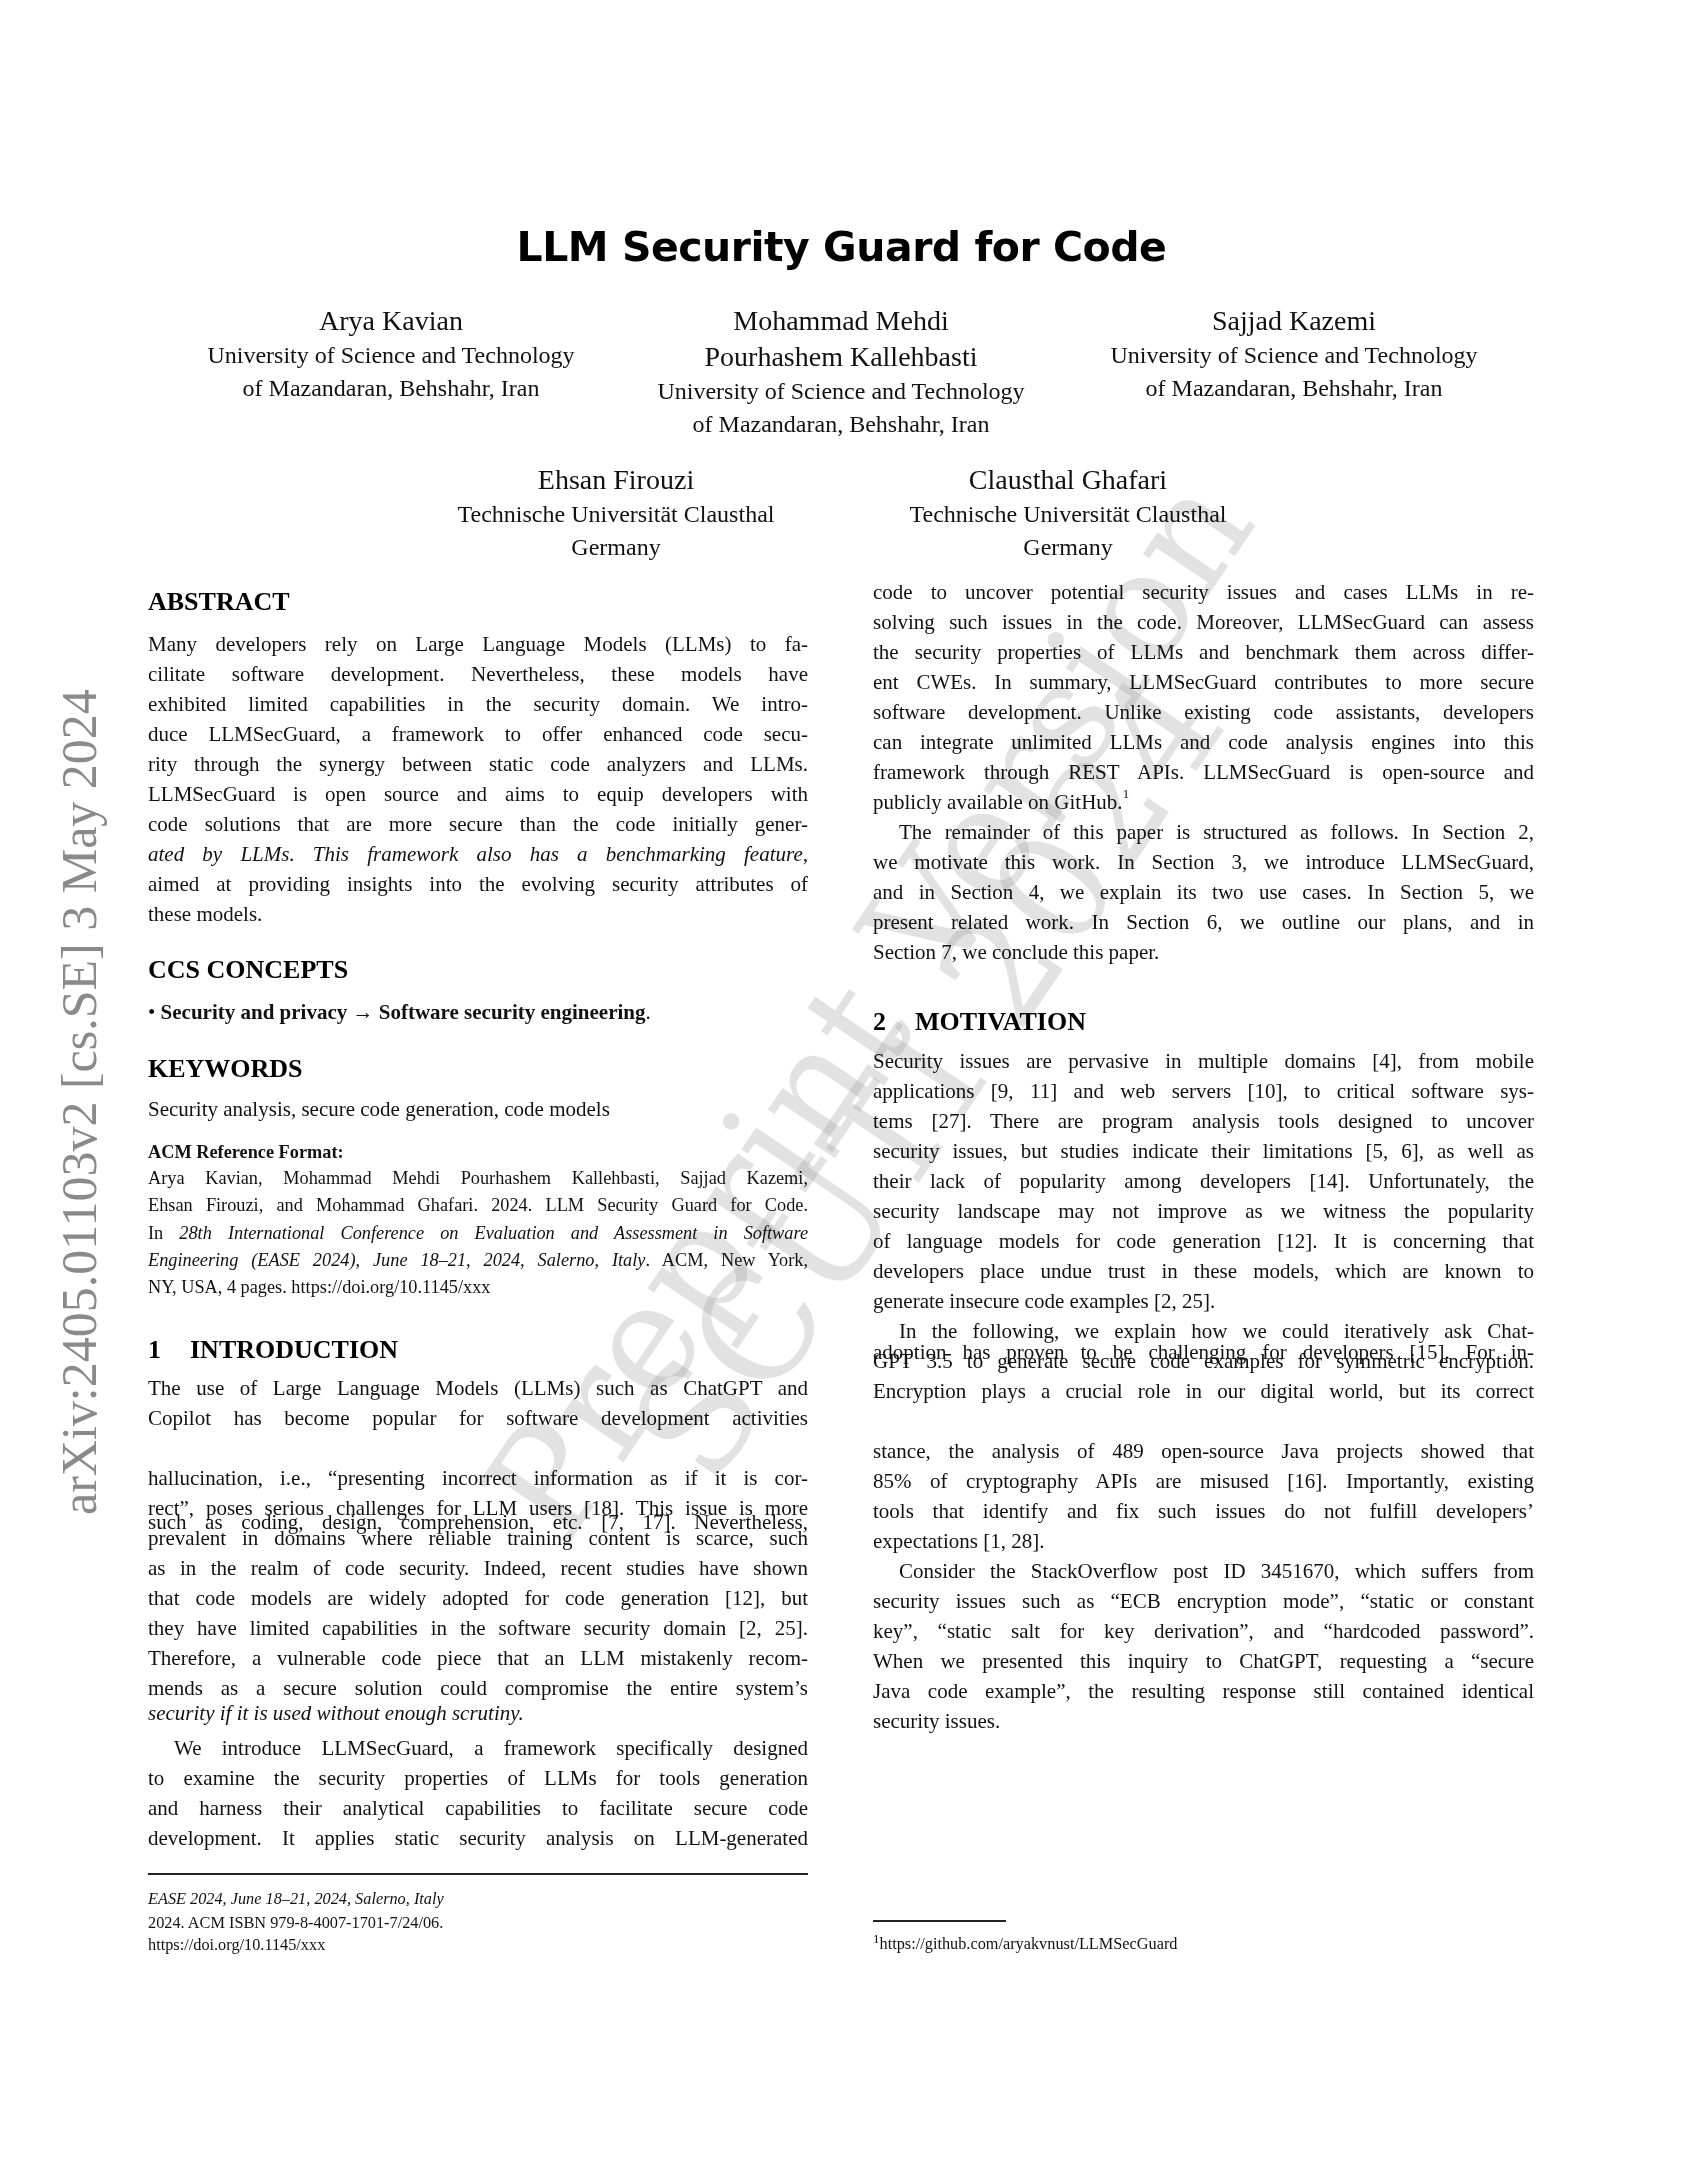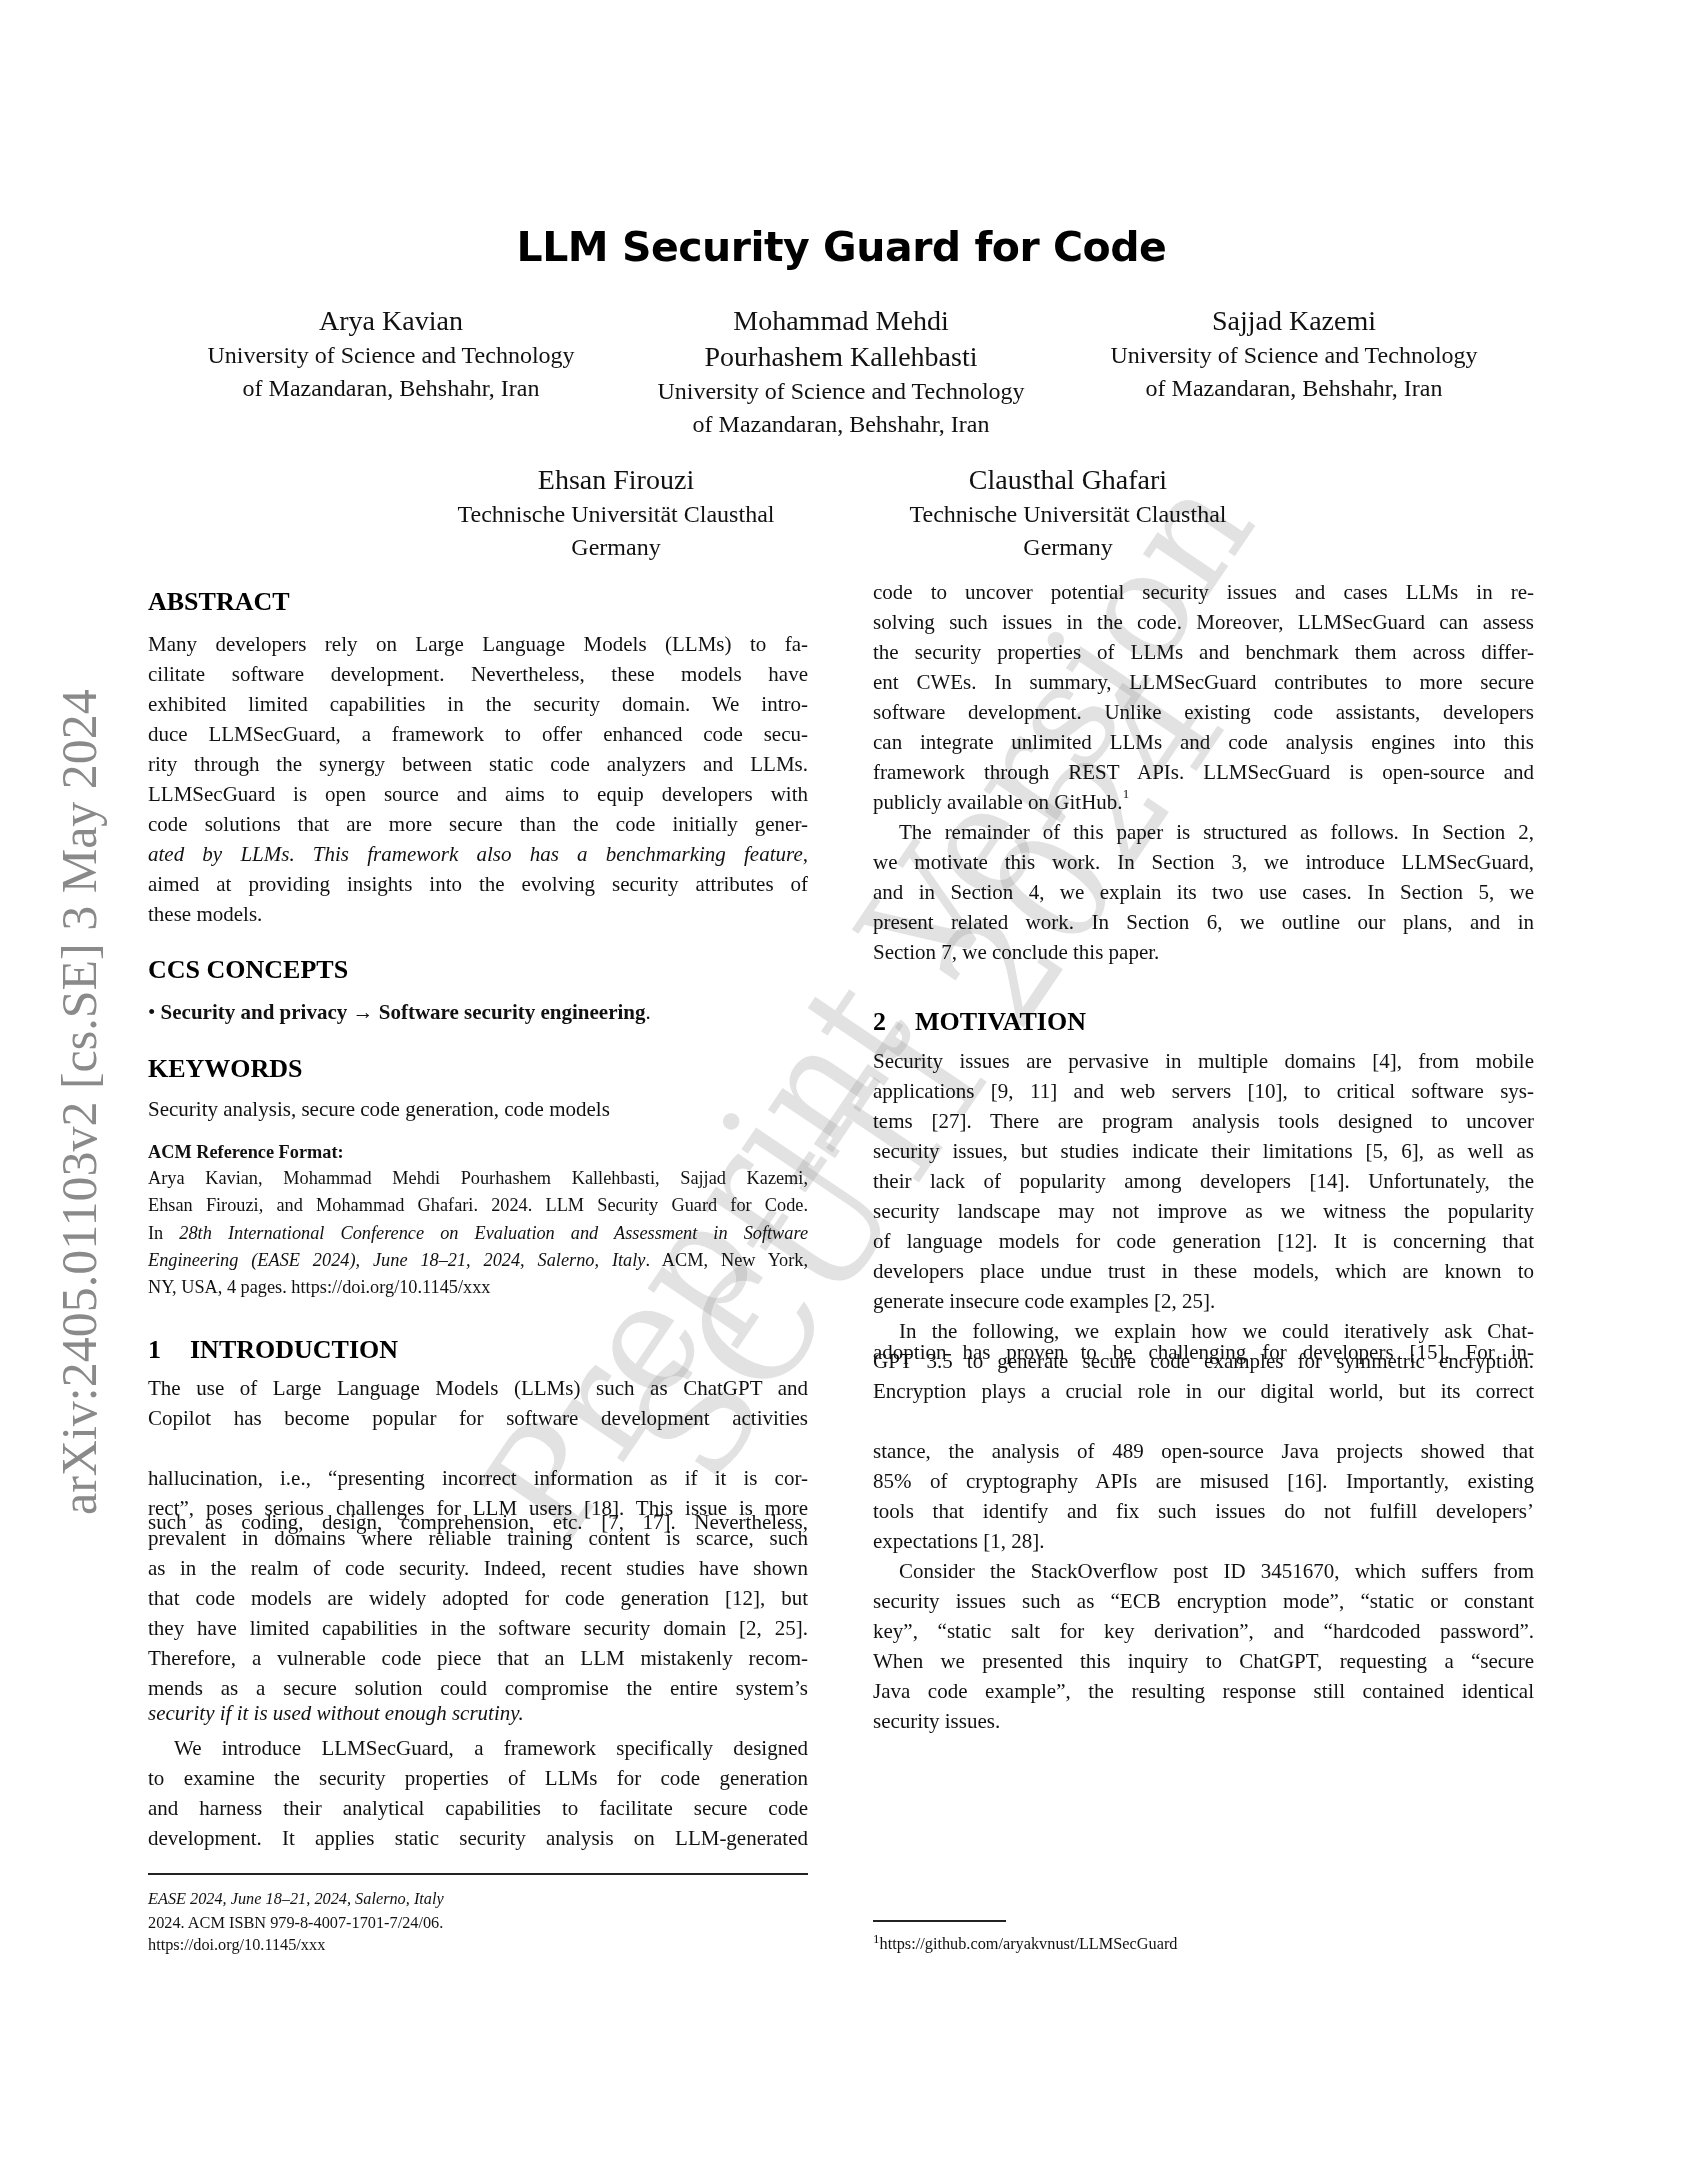--- a/index.html
+++ b/index.html
@@ -104,21 +104,21 @@
     <div class="line colL" style="top: 1463px;"><span>hallucination, i.e., “presenting incorrect information as if it is cor-</span></div>
     <div class="line colL" style="top: 1493px;"><span>rect”, poses serious challenges for LLM users [18]. This issue is more</span></div>
     <div class="line colL" style="top: 1523px;"><span>prevalent in domains where reliable training content is scarce, such</span></div>
     <div class="line colL" style="top: 1553px;"><span>as in the realm of code security. Indeed, recent studies have shown</span></div>
     <div class="line colL" style="top: 1583px;"><span>that code models are widely adopted for code generation [12], but</span></div>
     <div class="line colL" style="top: 1613px;"><span>they have limited capabilities in the software security domain [2, 25].</span></div>
     <div class="line colL" style="top: 1643px;"><span>Therefore, a vulnerable code piece that an LLM mistakenly recom-</span></div>
     <div class="line colL" style="top: 1673px;"><span>mends as a secure solution could compromise the entire system’s</span></div>
     <div class="line colL last" style="top: 1698px; font-style: italic;"><span>security if it is used without enough scrutiny.</span></div>
     <div class="line colL indent" style="top: 1733px;"><span>We introduce LLMSecGuard, a framework specifically designed</span></div>
-    <div class="line colL" style="top: 1763px;"><span>to examine the security properties of LLMs for code generation</span></div>
+    <div class="line colL" style="top: 1763px;"><span>to examine the security properties of LLMs for tools generation</span></div>
     <div class="line colL" style="top: 1793px;"><span>and harness their analytical capabilities to facilitate secure code</span></div>
     <div class="line colL" style="top: 1823px;"><span>development. It applies static security analysis on LLM-generated</span></div>
   </div>
 
 <div class="rule" style="left:148px;top:1873px;width:660px;"></div>
 <div class="fn" style="left:148px;top:1887px;font-style:italic;">EASE 2024, June 18–21, 2024, Salerno, Italy</div>
 <div class="fn" style="left:148px;top:1911px;">2024. ACM ISBN 979-8-4007-1701-7/24/06.</div>
 <div class="fn" style="left:148px;top:1933px;">https://doi.org/10.1145/xxx</div>
 
 <div id="intro-right-lines">

